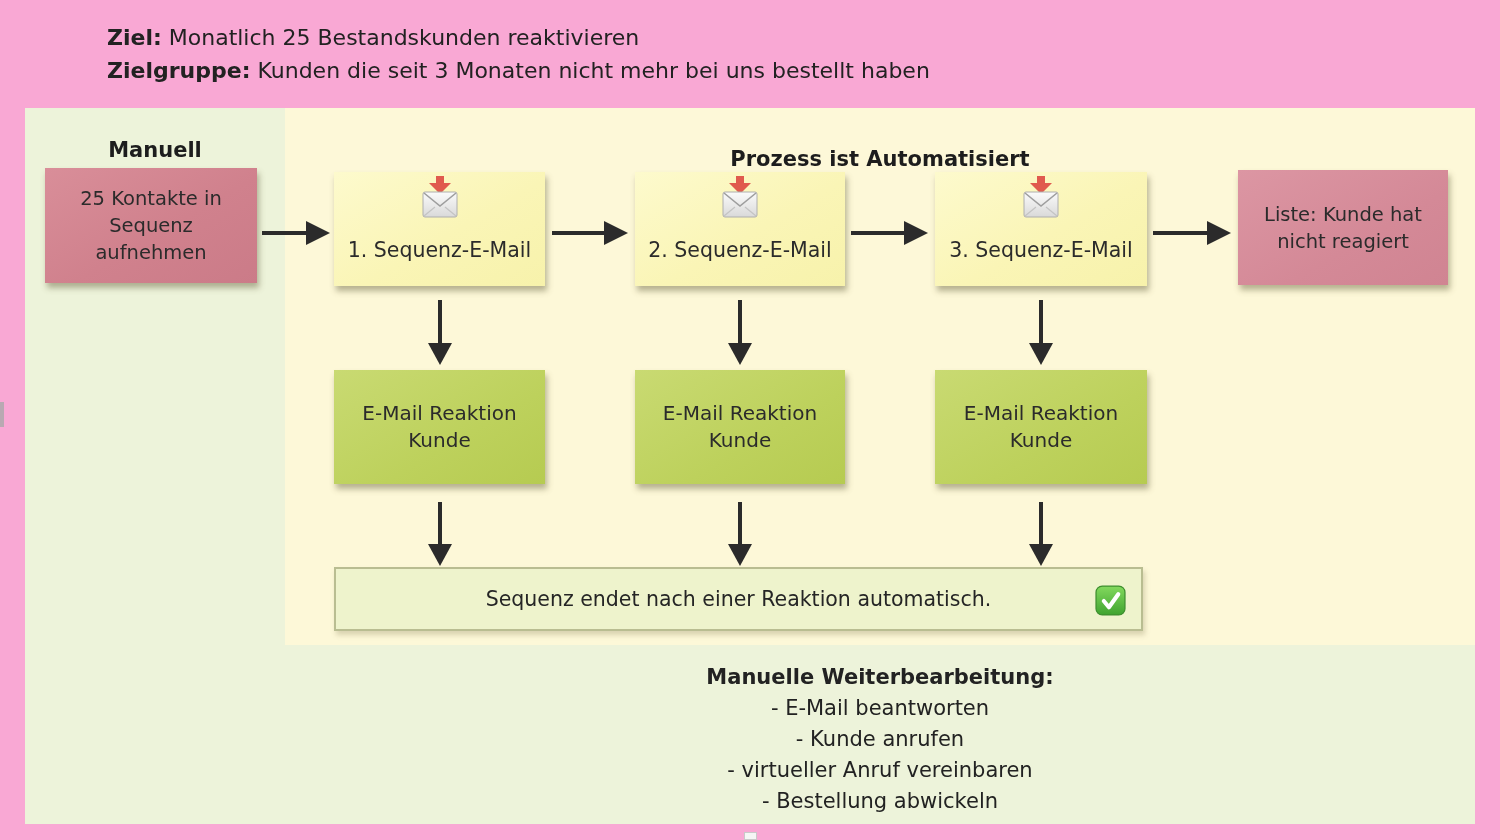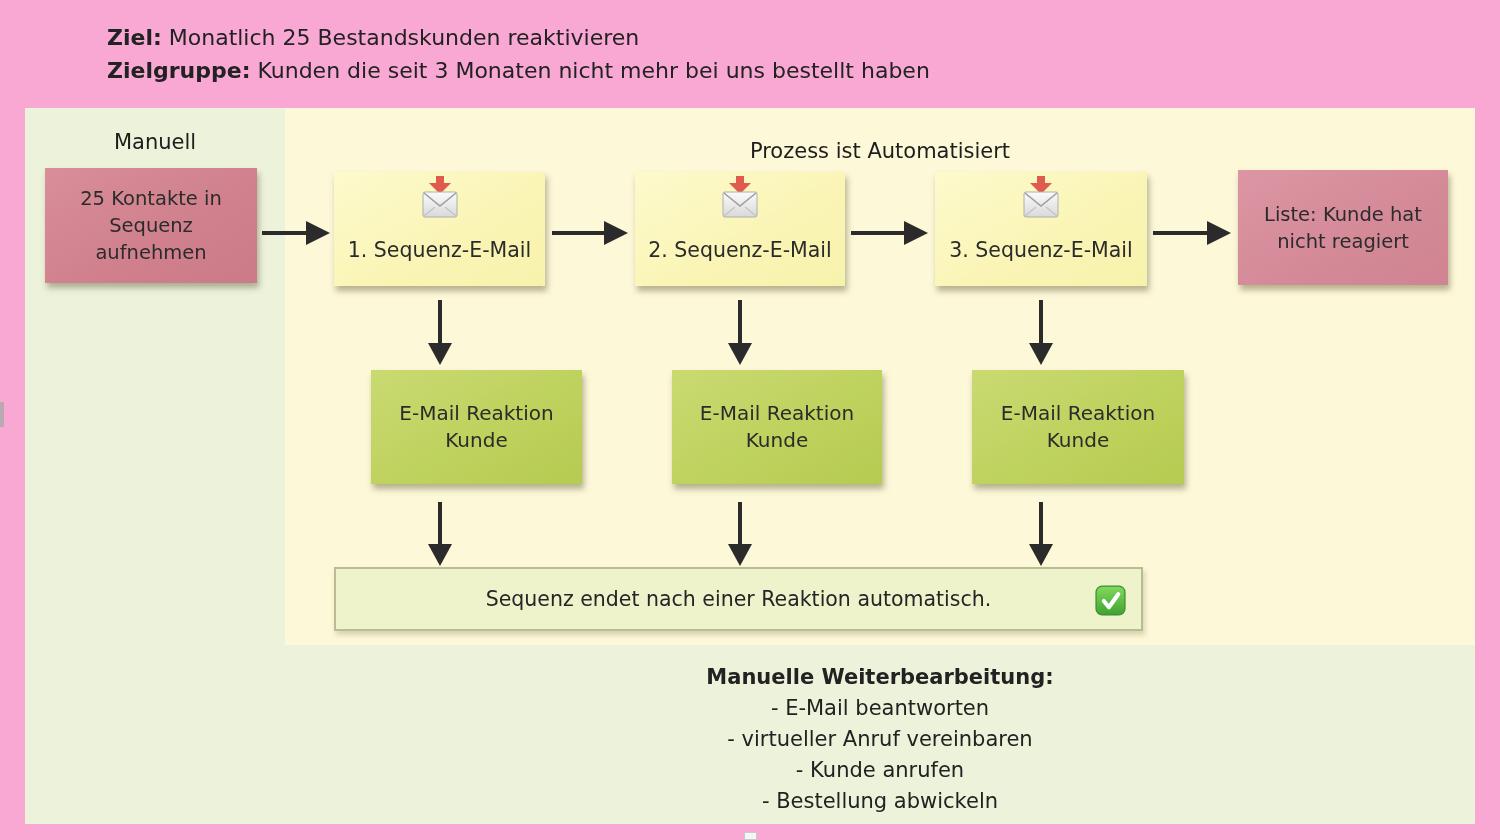--- a/index.html
+++ b/index.html
@@ -8,32 +8,32 @@
   .canvas { position:relative; width:1500px; height:840px; background:#f9a8d4; overflow:hidden; }
 
   
   .top-text { position:absolute; left:107px; top:21px; font-size:22px; line-height:33px; color:#222; }
   .top-text .b { font-weight:bold; }
 
   
   .board { position:absolute; left:25px; top:108px; width:1450px; height:716px; background:#edf3da; }
   .auto-area { position:absolute; left:260px; top:0; width:1190px; height:537px; background:#fdf8d8; }
 
-  .section-title { position:absolute; font-weight:normal; font-size:21px; color:#1d1d1d; text-align:center; }
+  .section-title { position:absolute; font-weight:bold; font-size:21px; color:#1d1d1d; text-align:center;margin-top:8px; }
   .manual-title { left:25px; top:130px; width:260px; }
   .auto-title { left:285px; top:139px; width:1190px; }
 
   
   .note { position:absolute; display:flex; flex-direction:column; align-items:center; justify-content:center;
           text-align:center; font-size:19.5px; line-height:27px; color:#2b2b2b;
           box-shadow:2px 5px 6px rgba(95,90,55,0.45); }
   .note-pink-l { background:linear-gradient(150deg,#d98e99 0%,#d0818d 55%,#cb7b88 100%); }
   .note-pink-r { background:linear-gradient(150deg,#dc96a3 0%,#d48997 60%,#d08492 100%); }
   .note-yellow { background:linear-gradient(150deg,#fdfacd 0%,#faf5b6 55%,#f7f2ab 100%); justify-content:flex-start; padding-top:3px; font-size:20.5px; }
-  .note-green  { background:linear-gradient(150deg,#c9da72 0%,#bdd15c 60%,#b6cb51 100%); font-size:20px;margin-left:37px; }
+  .note-green  { background:linear-gradient(150deg,#c9da72 0%,#bdd15c 60%,#b6cb51 100%); font-size:20px; }
   .note .nline { display:block; }
   .note-yellow .nlabel { margin-top:17px; }
 
   
   .n-start { left:45px;  top:168px; width:212px; height:115px; }
   .n-seq1  { left:334px; top:172px; width:211px; height:114px; }
   .n-seq2  { left:635px; top:172px; width:210px; height:114px; }
   .n-seq3  { left:935px; top:172px; width:212px; height:114px; }
   .n-list  { left:1238px;top:170px; width:210px; height:115px; }
   .n-rea1  { left:334px; top:370px; width:211px; height:114px; }
@@ -176,21 +176,21 @@
     <span>Sequenz endet nach einer Reaktion automatisch.</span>
     <svg class="check" viewBox="0 0 30 30">
       <rect x="1" y="1" width="28" height="28" rx="6" fill="url(#ckGrad)" stroke="#3e8e2f" stroke-width="1.2"></rect>
       <path d="M8.5 15.5 L13.5 21.5 L22.5 9" fill="none" stroke="#ffffff" stroke-width="4" stroke-linecap="round" stroke-linejoin="round"></path>
     </svg>
   </div>
 
   <div class="followup">
     <div class="ft">Manuelle Weiterbearbeitung:</div>
     <div>- E-Mail beantworten</div>
+    <div>- Kunde anrufen</div>
     <div>- virtueller Anruf vereinbaren</div>
-    <div>- Kunde anrufen</div>
     <div>- Bestellung abwickeln</div>
   </div>
 
   <div class="edge-artifact"></div>
   <div class="bottom-artifact"></div>
 
 </div>
 
 </body></html>

